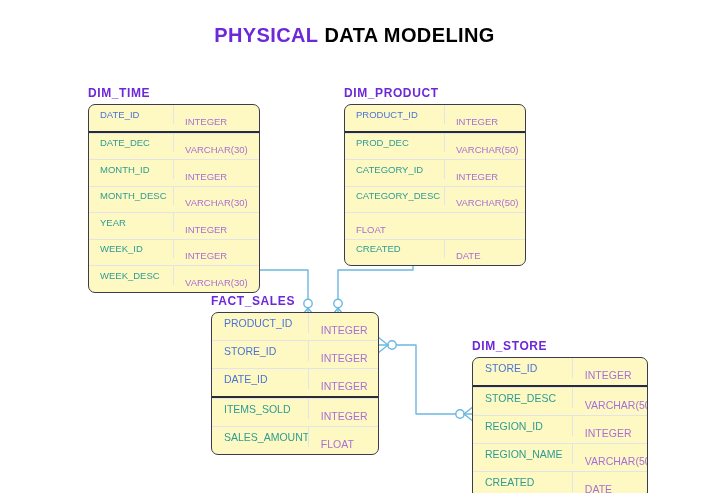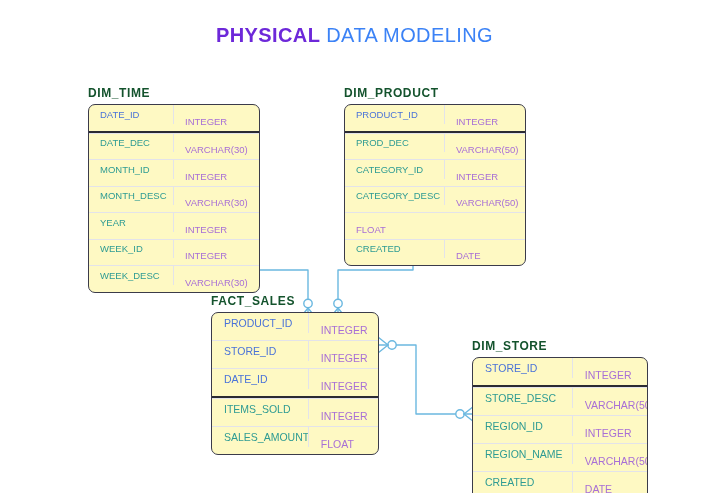--- a/index.html
+++ b/index.html
@@ -29,42 +29,42 @@
     text-align: center;
     font-size: 20px;
     letter-spacing: 0.4px;
     white-space: nowrap;
   }
   #title .t-strong {
     font-weight: bold;
     color: #6d28d9;
   }
   #title .t-light {
-    font-weight: normal;
-    color: #3b82f6;
+    font-weight: bold;
+    color: #000000;
   }
 
   
   #links {
     position: absolute;
     left: 0;
     top: 0;
     width: 709px;
     height: 493px;
     pointer-events: none;
   }
 
   
   .entity {
     position: absolute;
   }
   .entity-title {
     font-size: 12px;
     font-weight: bold;
-    color: #14532d;
+    color: #6d28d9;
     letter-spacing: 0.6px;
     margin-bottom: 4px;
     white-space: nowrap;
   }
   .entity-box {
     border: 1.4px solid #3b3b4a;
     border-radius: 7px;
     background: #fef9c3;
     overflow: hidden;
     box-sizing: border-box;

